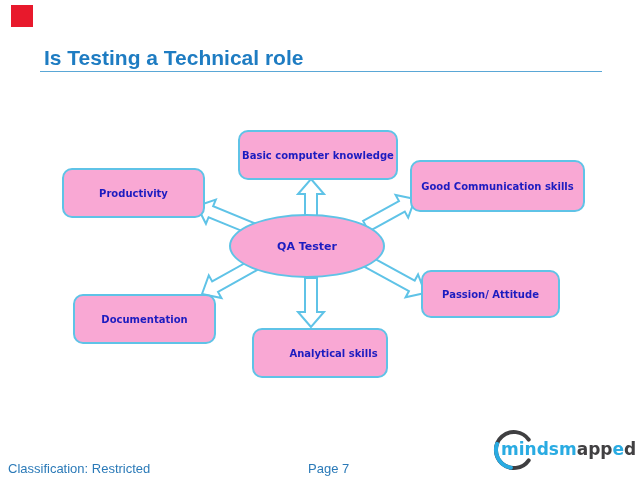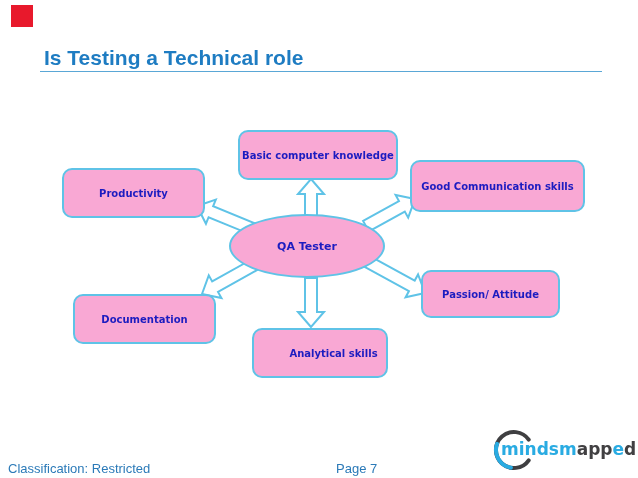--- a/index.html
+++ b/index.html
@@ -45,21 +45,21 @@
   .n4{left:73px;top:294px;width:143px;height:50px;}
   .n5{left:252px;top:328px;width:136px;height:50px;padding-left:27px;}
   .center-ellipse{left:229px;top:214px;width:156px;height:64px;}
   .footer-text{
     position:absolute;top:461px;
     font-size:13px;color:#2b7ab8;
     font-family:"Liberation Sans",sans-serif;
     white-space:nowrap;
   }
   .footer-classification{left:8px;}
-  .footer-page{left:308px;margin-left:28px;}
+  .footer-page{left:308px;}
   .logo{position:absolute;left:488px;top:428px;width:150px;height:46px;}
   .logo svg{position:absolute;left:0;top:0;}
   .logo-text{
     position:absolute;left:13px;top:11px;
     font-family:"DejaVu Sans","Liberation Sans",sans-serif;
     font-weight:700;font-size:17px;letter-spacing:0px;
     white-space:nowrap;
   }
   .lg-blue{color:#29abe2;}
   .lg-dark{color:#414042;margin-top:14px;}

